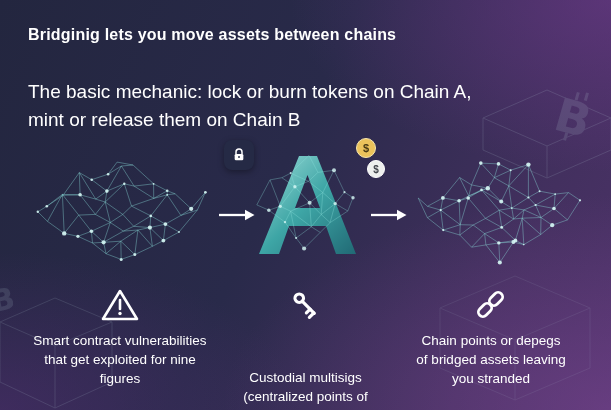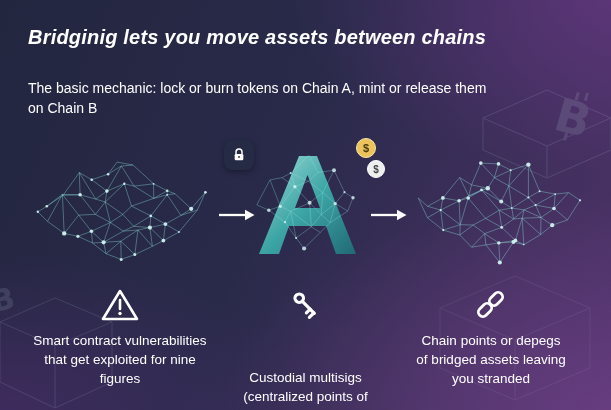--- a/index.html
+++ b/index.html
@@ -7,22 +7,22 @@
   #canvas{
     position:relative;width:611px;height:410px;overflow:hidden;
     font-family:"Liberation Sans",sans-serif;color:#fff;
     background:
       radial-gradient(75% 60% at 100% 0%, rgba(114,58,142,.55) 0%, rgba(114,58,142,0) 70%),
       radial-gradient(70% 55% at 0% 100%, rgba(92,48,124,.45) 0%, rgba(92,48,124,0) 70%),
       radial-gradient(85% 70% at 100% 100%, rgba(130,72,152,.5) 0%, rgba(130,72,152,0) 75%),
       linear-gradient(115deg,#23263f 0%,#292a4a 45%,#43305f 80%,#4c3268 100%);
   }
   .abs{position:absolute;}
-  #title{left:28px;top:26px;font-size:20px;font-weight:bold;letter-spacing:.2px;font-style:italic;}
-  #subtitle{left:28px;top:78px;font-size:14px;line-height:1.45;width:460px;}
+  #title{left:28px;top:26px;font-size:16px;font-weight:bold;letter-spacing:.2px;}
+  #subtitle{left:28px;top:78px;font-size:19px;line-height:1.45;width:460px;}
   .mesh-svg{position:absolute;}
   #mesh-a{left:20px;top:148px;width:202px;height:138px;}
   #bridge{left:243px;top:142px;width:128px;height:132px;}
   #mesh-b{left:404px;top:150px;width:188px;height:132px;}
   .arrow{position:absolute;width:38px;height:14px;}
   #arrow-1{left:218px;top:208px;}
   #arrow-2{left:370px;top:208px;}
   #lock-badge{left:224px;top:140px;width:30px;height:30px;border-radius:8px;background:#252a45;
     display:flex;align-items:center;justify-content:center;box-shadow:0 2px 6px rgba(0,0,0,.35);}
   #coins{left:354px;top:138px;width:42px;height:46px;}

